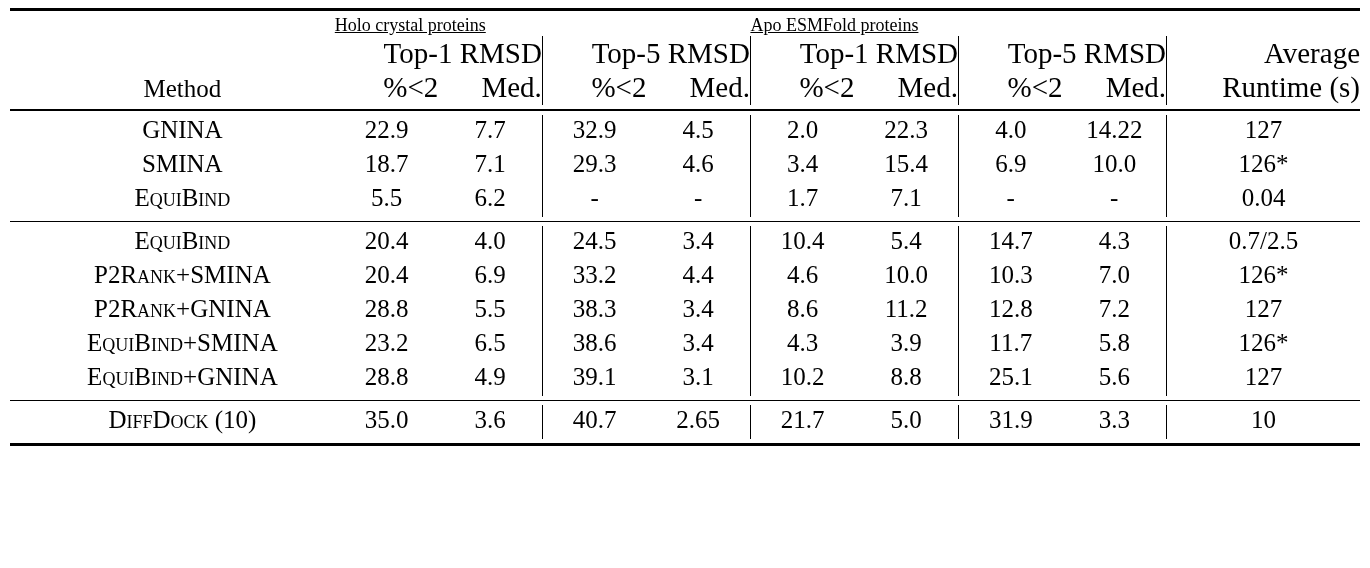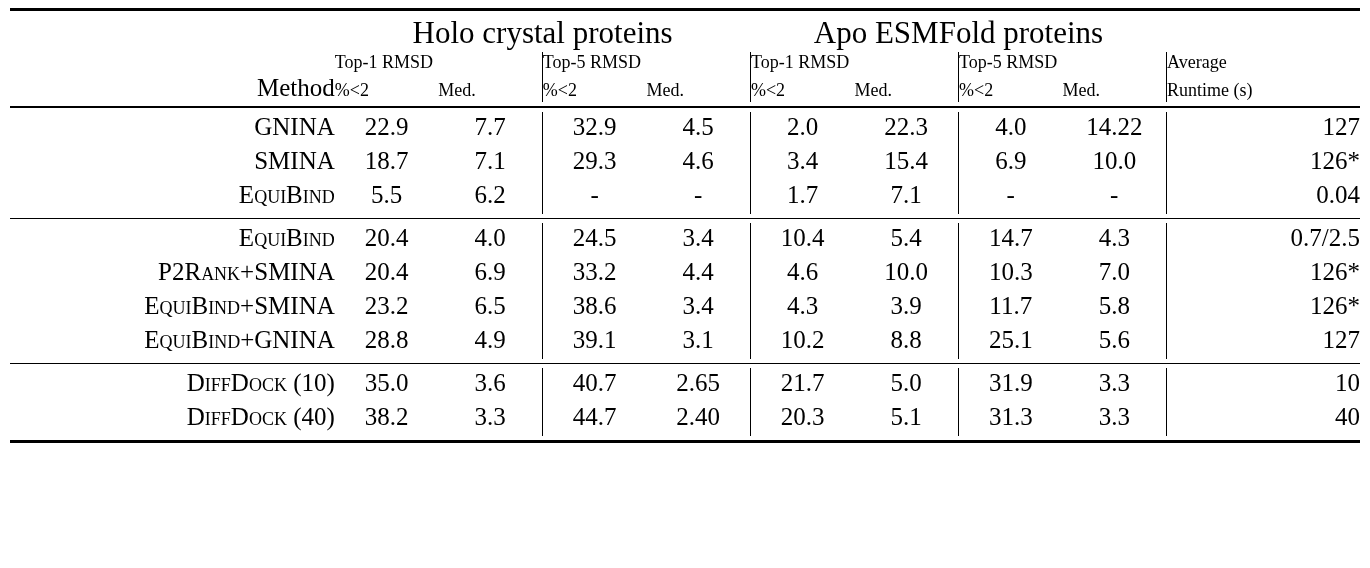--- a/index.html
+++ b/index.html
@@ -57,34 +57,35 @@
   .rule-bottom td {
     border-top: 3px solid #000;
     height: 0;
     font-size: 0;
     line-height: 0;
     padding: 0;
   }
   .spacer-xs td { height: 4px; font-size: 0; line-height: 0; }
 
   
-  .c-method { width: 300px; text-align: right; padding-left: 20px !important; }
+  .c-method { width: 300px; text-align: center; padding-left: 20px !important; }
   .c-num { width: 102px; text-align: center; }
-  .c-avg { width: 190px; text-align: right; }
+  .c-avg { width: 190px; text-align: center; }
 
   .vline { border-left: 1.6px solid #000; }
 
   
   .grp {
-    text-align: center;
-    font-size: 31px;
-  }
-  .sub {
     text-align: left;
     font-size: 18px;
+    text-decoration: underline;
+  }
+  .sub {
+    text-align: right;
+    font-size: 29px;
   }
   .hdr-row td { padding-bottom: 2px; }
 
   .bodyrow td { height: 34px; }
 
   
   .sc { font-variant: small-caps; }
   .bold { font-weight: bold; }
 
   .group-title-cell {
@@ -214,20 +215,32 @@
           <td class="c-num">6.9</td>
           <td class="c-num vline">33.2</td>
           <td class="c-num">4.4</td>
           <td class="c-num vline">4.6</td>
           <td class="c-num">10.0</td>
           <td class="c-num vline">10.3</td>
           <td class="c-num">7.0</td>
           <td class="c-avg vline">126*</td>
         </tr>
         <tr class="bodyrow">
+          <td class="c-method sc">P2Rank+GNINA</td>
+          <td class="c-num">28.8</td>
+          <td class="c-num">5.5</td>
+          <td class="c-num vline">38.3</td>
+          <td class="c-num">3.4</td>
+          <td class="c-num vline">8.6</td>
+          <td class="c-num">11.2</td>
+          <td class="c-num vline">12.8</td>
+          <td class="c-num">7.2</td>
+          <td class="c-avg vline">127</td>
+        </tr>
+        <tr class="bodyrow">
           <td class="c-method sc">EquiBind+SMINA</td>
           <td class="c-num">23.2</td>
           <td class="c-num">6.5</td>
           <td class="c-num vline">38.6</td>
           <td class="c-num">3.4</td>
           <td class="c-num vline">4.3</td>
           <td class="c-num">3.9</td>
           <td class="c-num vline">11.7</td>
           <td class="c-num">5.8</td>
           <td class="c-avg vline">126*</td>
@@ -258,32 +271,20 @@
           <td class="c-num">35.0</td>
           <td class="c-num">3.6</td>
           <td class="c-num vline">40.7</td>
           <td class="c-num">2.65</td>
           <td class="c-num vline bold">21.7</td>
           <td class="c-num bold">5.0</td>
           <td class="c-num vline bold">31.9</td>
           <td class="c-num bold">3.3</td>
           <td class="c-avg vline">10</td>
         </tr>
-        <tr class="bodyrow">
-          <td class="c-method sc bold">DiffDock (40)</td>
-          <td class="c-num bold">38.2</td>
-          <td class="c-num bold">3.3</td>
-          <td class="c-num vline bold">44.7</td>
-          <td class="c-num bold">2.40</td>
-          <td class="c-num vline">20.3</td>
-          <td class="c-num">5.1</td>
-          <td class="c-num vline">31.3</td>
-          <td class="c-num bold">3.3</td>
-          <td class="c-avg vline">40</td>
-        </tr>
         <tr class="spacer-xs">
           <td colspan="10"></td>
         </tr>
         <tr class="rule-bottom">
           <td colspan="10"></td>
         </tr>
       </tbody>
   </table>
 </div>
 

